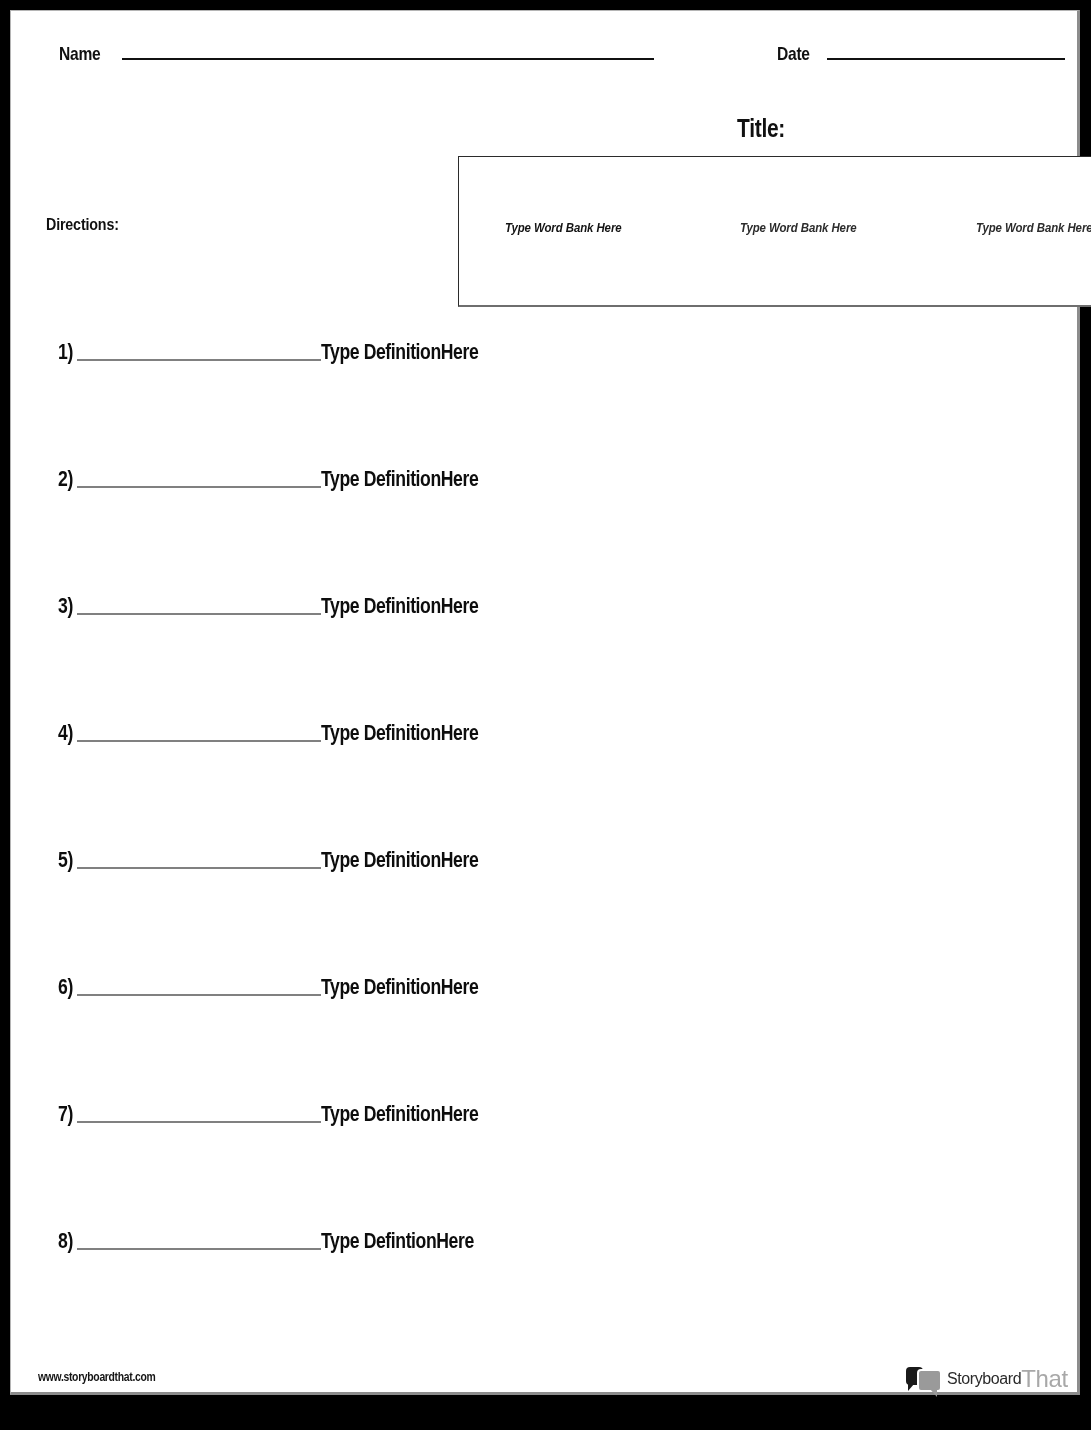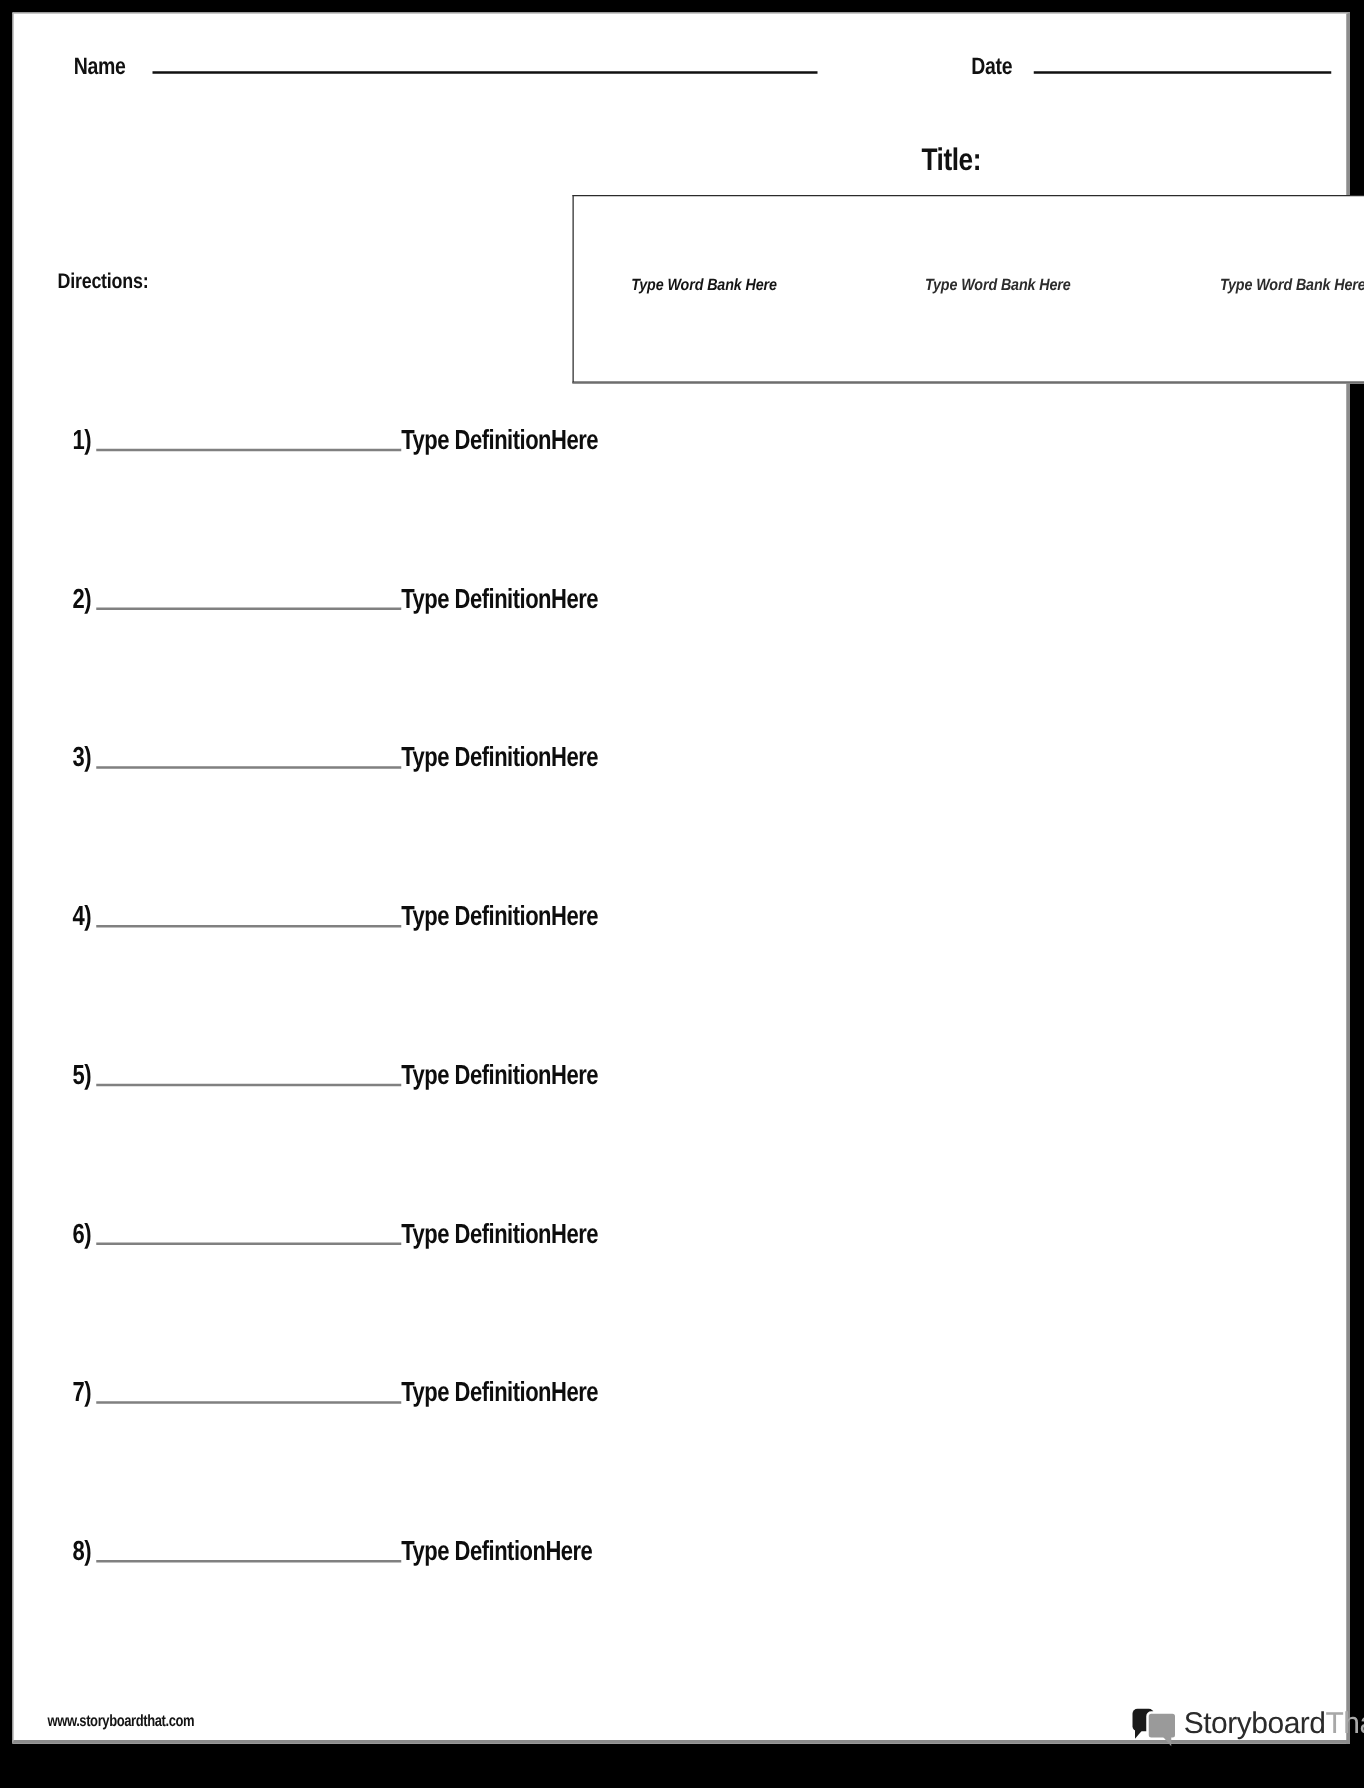--- a/index.html
+++ b/index.html
@@ -231,21 +231,21 @@
     content: "";
     position: absolute;
     right: 3px;
     bottom: -7px;
     width: 0;
     height: 0;
     border-right: 7px solid #9a9a9a;
     border-bottom: 8px solid transparent;
   }
   .logo-word {
-    font-size: 24px;
+    font-size: 16px;
     letter-spacing: -0.4px;
     color: #2b2b2b;
   }
   .logo-word-that {
     font-size: 24px;
     letter-spacing: -0.4px;
     color: #a8a8a8;
   }
 </style>
 </head>

